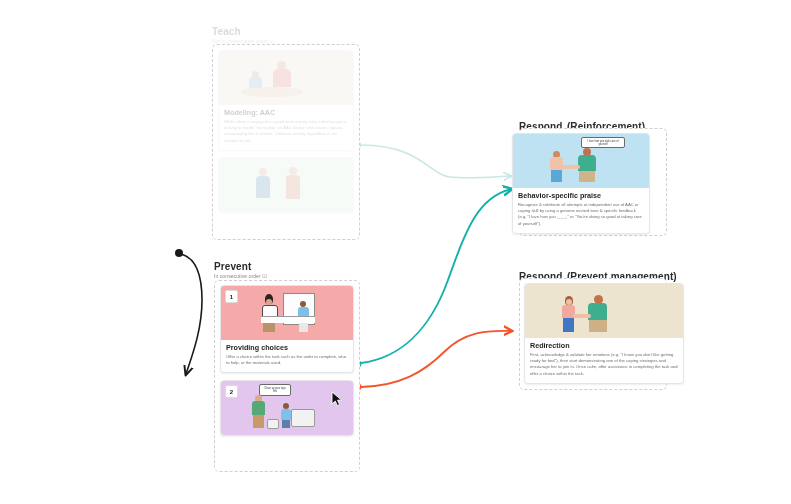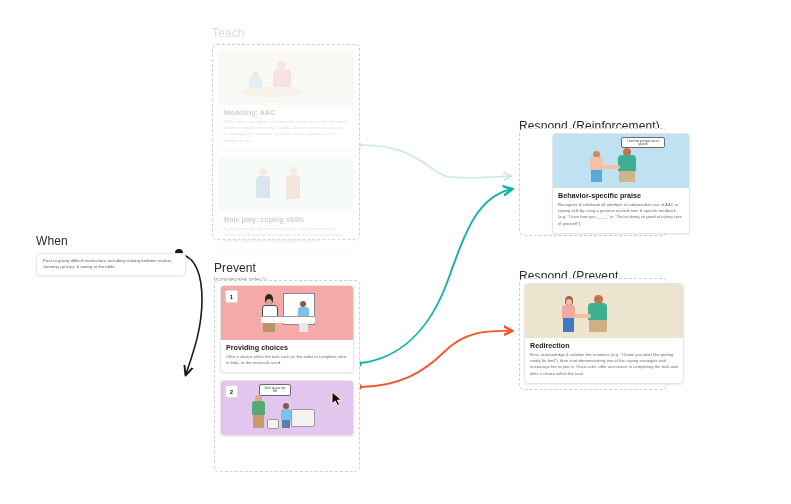--- a/index.html
+++ b/index.html
@@ -5,21 +5,21 @@
   html,body{margin:0;padding:0;}
   body{
     width:791px;height:504px;background:#ffffff;
     font-family:"Liberation Sans", sans-serif;
     position:relative;overflow:hidden;
     -webkit-font-smoothing:antialiased;
   }
   .canvas{position:absolute;inset:0;}
 
   
-  .section-title{font-size:12px;font-weight:normal;color:#2b2b2b;letter-spacing:.1px;}
+  .section-title{font-size:10px;font-weight:bold;color:#2b2b2b;letter-spacing:.1px;}
   .section-sub{font-size:5.2px;color:#8a8a8a;margin-top:1px;}
 
   .dashed-box{
     border:1px dashed #cfcfcf;border-radius:5px;background:#ffffff;
     box-sizing:border-box;
   }
   .card{
     background:#ffffff;border:1px solid #e6e6e6;border-radius:4px;
     box-shadow:0 1px 2px rgba(0,0,0,.07);overflow:hidden;box-sizing:border-box;
   }
@@ -49,21 +49,21 @@
   }
 
   
   #prevent-section{position:absolute;left:214px;top:261px;width:146px;}
   #prevent-box{position:absolute;left:214px;top:280px;width:146px;height:192px;}
   #prevent-cards{position:absolute;left:220px;top:285px;width:134px;}
 
   
   #respond1-section{position:absolute;left:519px;top:116px;width:152px;}
   #respond1-box{position:absolute;left:519px;top:128px;width:148px;height:108px;}
-  #respond1-card{position:absolute;left:552px;top:133px;width:138px;}
+  #respond1-card{position:absolute;left:512px;top:133px;width:138px;}
 
   #respond2-section{position:absolute;left:519px;top:266px;width:160px;}
   #respond2-box{position:absolute;left:519px;top:278px;width:148px;height:112px;}
   #respond2-card{position:absolute;left:524px;top:283px;width:160px;}
 
   
   #wires{position:absolute;inset:0;pointer-events:none;}
 
   
   .scene{position:absolute;inset:0;}
@@ -142,31 +142,23 @@
 
     <div class="card">
       <div class="card-img" style="background:#dff0e4;">
         <div class="scene">
           <div class="fig" style="left:40px;top:10px;width:8px;height:8px;background:#d6a98e;border-radius:50%;"></div>
           <div class="fig" style="left:37px;top:18px;width:14px;height:22px;background:#5d8fb0;border-radius:4px 4px 0 0;"></div>
           <div class="fig" style="left:70px;top:9px;width:8px;height:8px;background:#d6a98e;border-radius:50%;"></div>
           <div class="fig" style="left:67px;top:17px;width:14px;height:24px;background:#cf8b6b;border-radius:4px 4px 0 0;"></div>
         </div>
       </div>
-      <div class="card-body">
-        <p class="card-title">Role play: coping skills</p>
-        <p class="card-text">At least once per day, team will practice coping strategies by acting out a desired access scenario &amp; then choosing 1 strategy from the Calm Choices visual to engage in together.</p>
-      </div>
-    </div>
-  </div>
-
-  <div id="when-section">
-    <div class="section-title">When</div>
-    <div class="when-bubble">Prior to giving difficult instructions including starting bedtime routine, cleaning up toys, &amp; eating at the table.</div>
-  </div>
+    </div>
+  </div>
+
 
   <div id="prevent-section">
     <div class="section-title">Prevent</div>
     <div class="section-sub">In consecutive order ☑</div>
   </div>
   <div id="prevent-box" class="dashed-box"></div>
 
   <div id="prevent-cards">
 
     <div class="card" style="margin-bottom:7px;">

